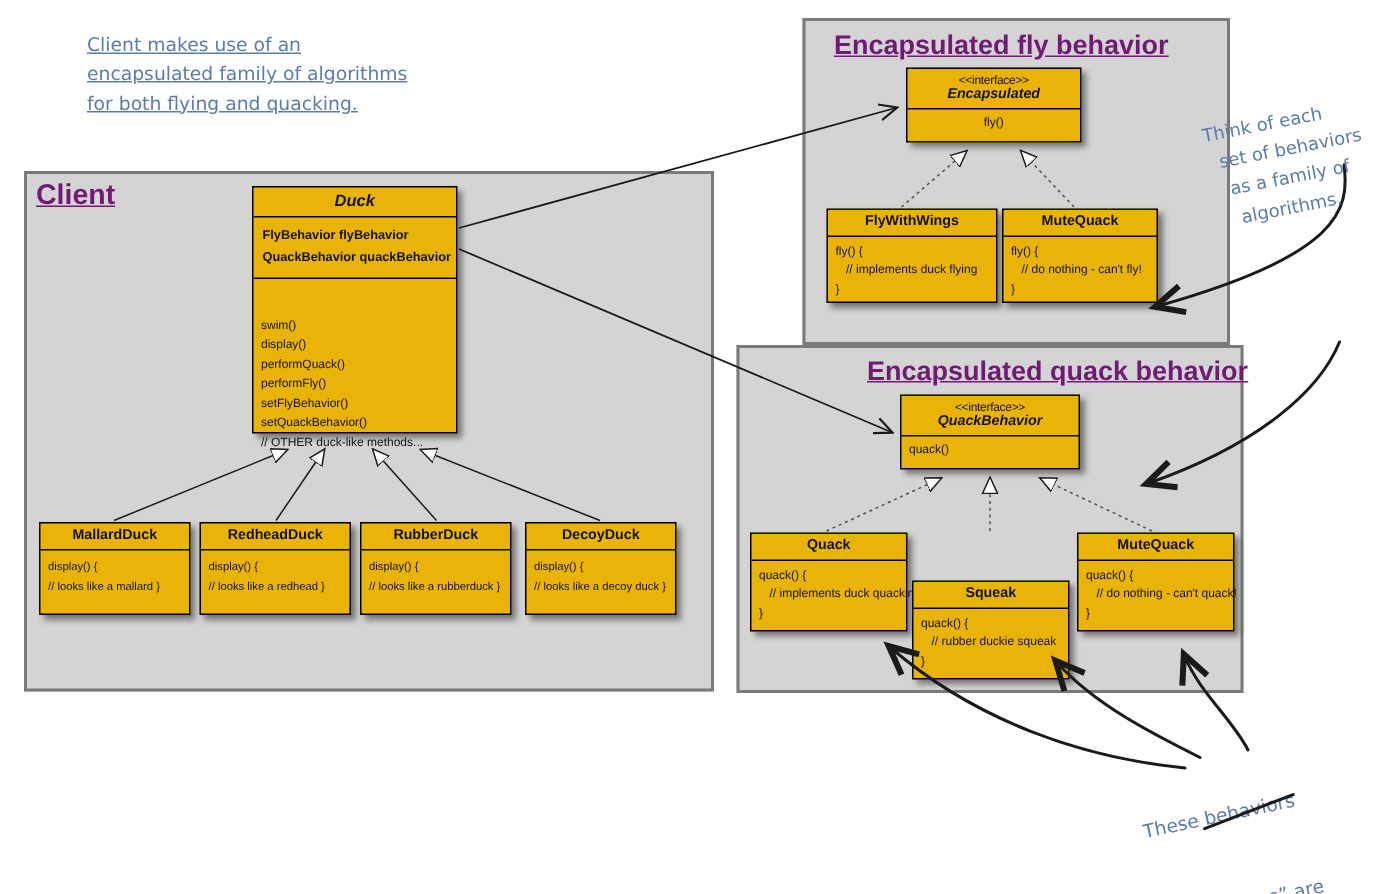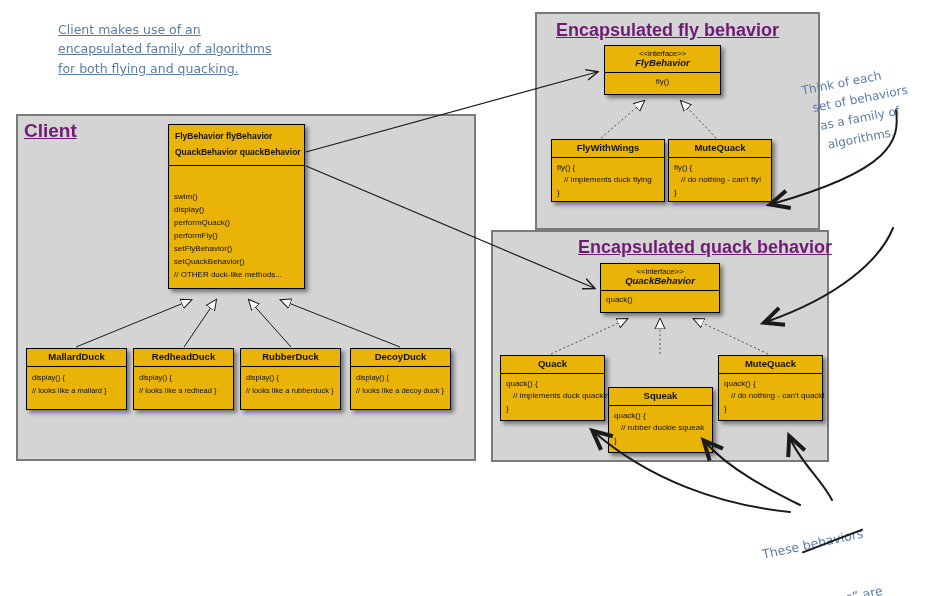--- a/index.html
+++ b/index.html
@@ -171,20 +171,21 @@
     <g stroke="#1a1a1a" stroke-width="2" fill="none" stroke-linecap="round">
       <path d="M896,110 C900,140 893,170 772,204" marker-end="url(#handarrow)"></path>
       <path d="M893,228 C880,260 840,296 766,322" marker-end="url(#handarrow)"></path>
       <path d="M790,512 C720,505 650,480 594,432" marker-end="url(#handarrow)"></path>
       <path d="M800,505 C770,490 730,470 705,442" marker-end="url(#handarrow)"></path>
       <path d="M832,500 C822,480 800,462 790,438" marker-end="url(#handarrow)"></path>
     </g>
   </svg>
 
   <div class="uml" id="cls-duck">
+    <div class="hd italic-title">Duck</div>
     <div class="sec fields">
       <div class="row">FlyBehavior flyBehavior</div>
       <div class="row">QuackBehavior quackBehavior</div>
     </div>
     <div class="sec methods">
       <div class="row">swim()</div>
       <div class="row">display()</div>
       <div class="row">performQuack()</div>
       <div class="row">performFly()</div>
       <div class="row">setFlyBehavior()</div>
@@ -221,21 +222,21 @@
     <div class="hd">DecoyDuck</div>
     <div class="sec">
       <div class="row">display() {</div>
       <div class="row">// looks like a decoy duck }</div>
     </div>
   </div>
 
   <div class="uml" id="iface-fly">
     <div class="hd">
       <span class="stereo">&lt;&lt;interface&gt;&gt;</span>
-      <span class="iname">FlyBehavior</span>
+      <span class="iname">Encapsulated</span>
     </div>
     <div class="sec">
       <div class="row">fly()</div>
     </div>
   </div>
 
   <div class="uml" id="cls-flywithwings">
     <div class="hd">FlyWithWings</div>
     <div class="sec">
       <div class="row">fly() {</div>

